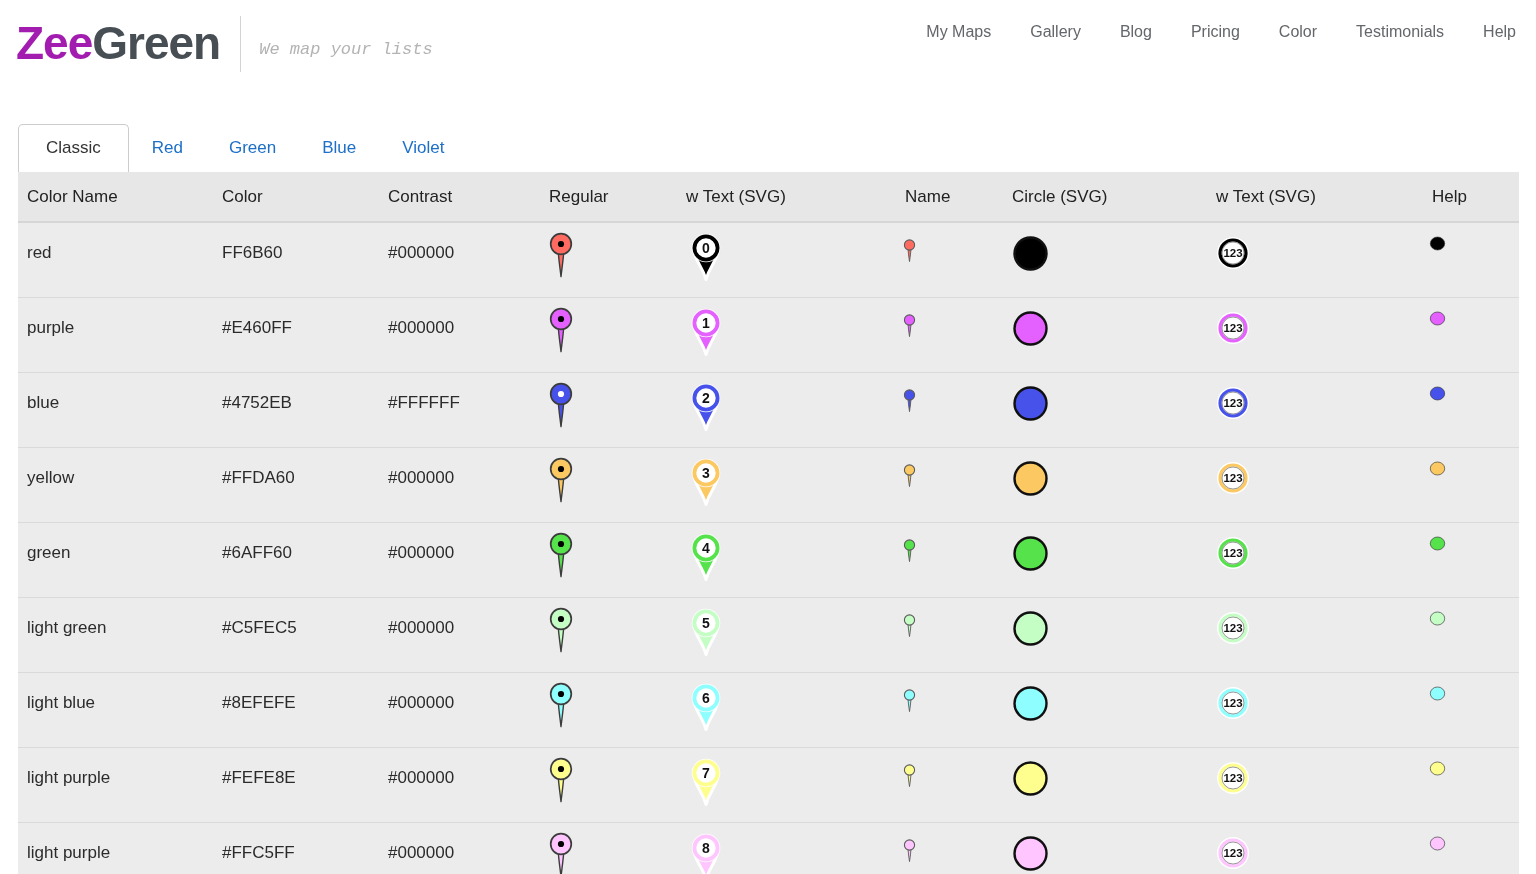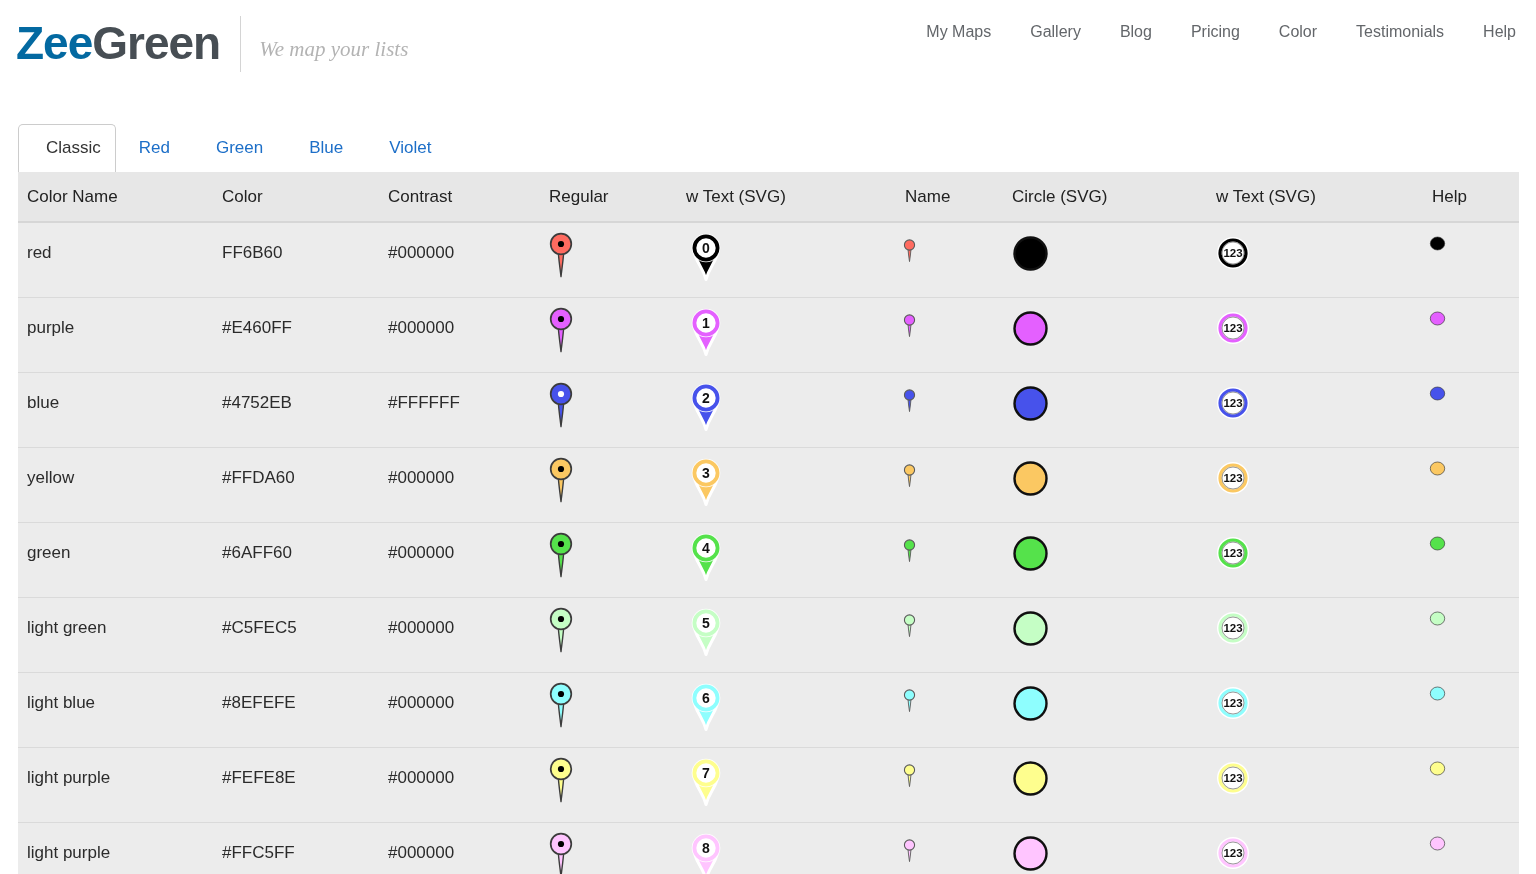--- a/index.html
+++ b/index.html
@@ -3,33 +3,33 @@
 <meta charset="utf-8">
 <style>
   * { margin:0; padding:0; box-sizing:border-box; }
   html,body { width:1536px; height:874px; overflow:hidden; background:#ffffff;
     font-family:"Liberation Sans", sans-serif; }
 
   
   .site-header { display:flex; align-items:flex-start; padding:14px 20px 0 16px; height:121px; }
   .brand { display:flex; align-items:center; }
   .logo { font-size:46px; font-weight:bold; letter-spacing:-1px; line-height:58px; cursor:pointer; }
-  .logo .zee { color:#0369a1; }
+  .logo .zee { color:#a21caf; }
   .logo .maps { color:#474e54; }
   .brand-divider { width:1px; height:56px; background:#d4d4d4; margin:2px 18px 0 20px; }
-  .tagline { font-family:Liberation Serif, serif; font-style:italic; font-size:21px;
+  .tagline { font-family:Liberation Mono, monospace; font-style:italic; font-size:17px;
     color:#b3b3b3; margin-top:12px; }
   .main-nav { margin-left:auto; display:flex; gap:39px; padding-top:9px; }
   .main-nav span { font-size:16px; color:#63666a; cursor:pointer; white-space:nowrap; }
 
   
   .tabs { display:flex; align-items:flex-end; margin-left:18px; height:51px; }
   .tab { font-size:17px; cursor:pointer; }
   .tab.active { background:#ffffff; border:1px solid #cccccc; border-bottom:none;
-    border-radius:5px 5px 0 0; color:#333333; padding:13px 14px 14px 27px; }
+    border-radius:5px 5px 0 0; color:#333333; padding:13px 27px 14px 27px; }
   .tab.link { color:#1d6fc8; padding:13px 23px 14px 23px; }
 
   
   .tbl-wrap { margin:0 17px 0 18px; }
   table { border-collapse:collapse; table-layout:fixed; width:1501px; }
   thead th { background:#e7e7e7; height:50px; text-align:left; font-weight:normal;
     font-size:17px; color:#222222; padding:0 0 0 9px; border-bottom:2px solid #d6d6d6;
     white-space:nowrap; overflow:hidden;margin-top:40px; }
   tbody tr { background:#ececec; height:75px; }
   tbody tr + tr td { border-top:1px solid #dadada; }

